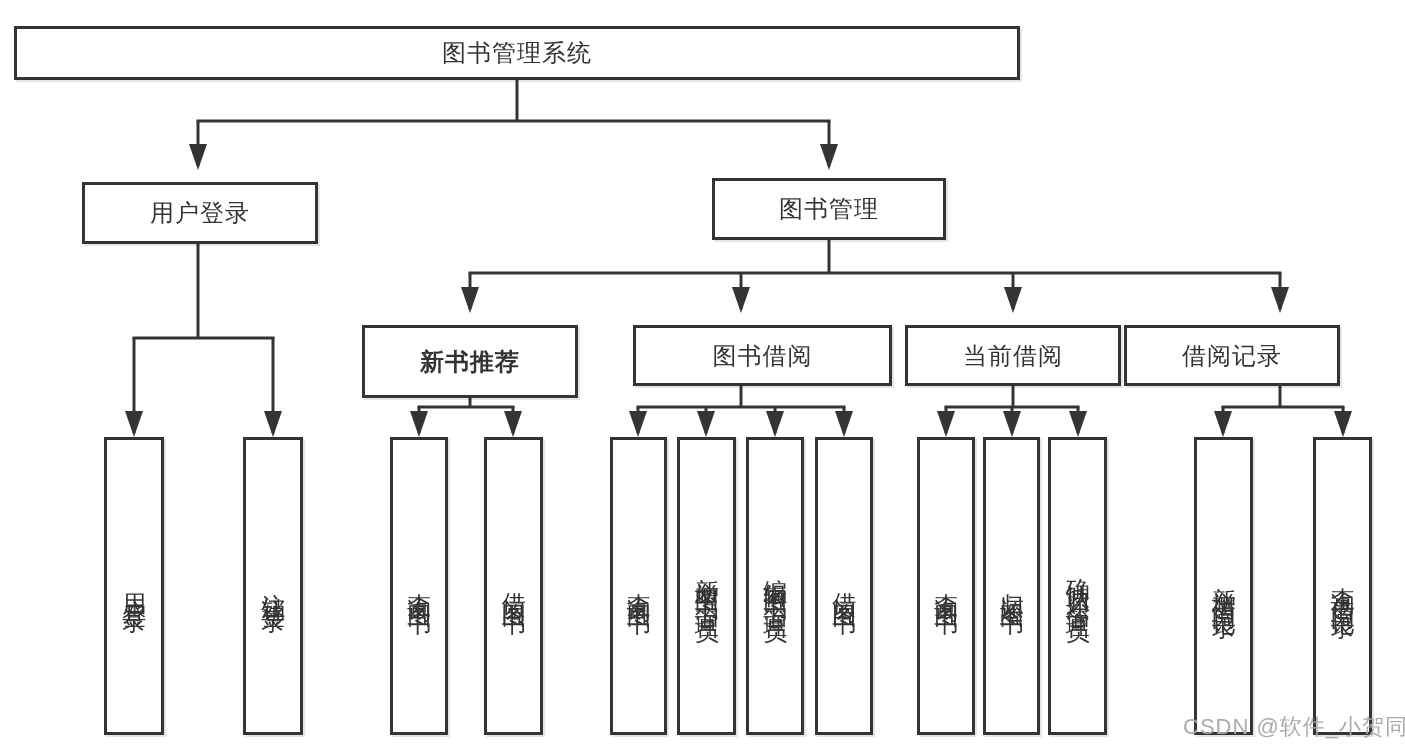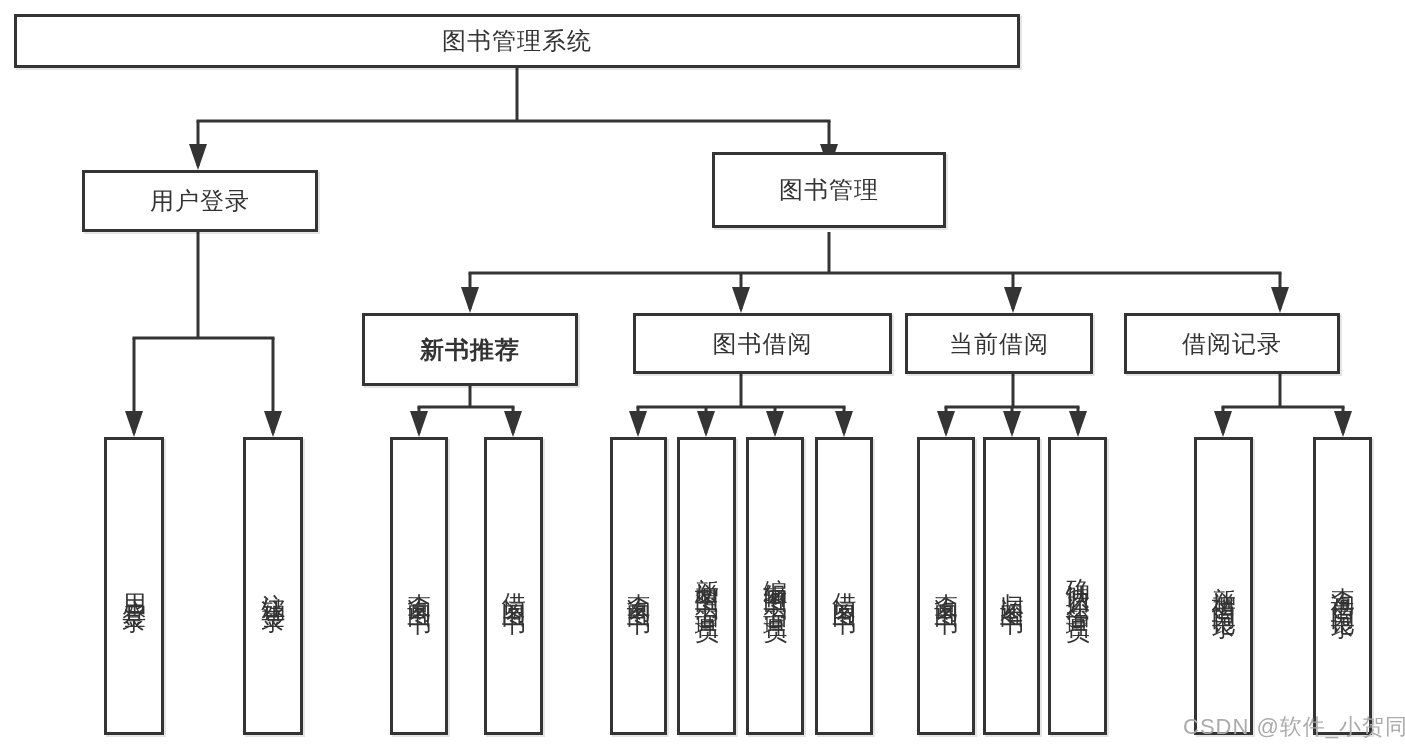--- a/index.html
+++ b/index.html
@@ -32,20 +32,21 @@
     display: flex;
     align-items: center;
     justify-content: center;
     z-index: 2;
     box-shadow: 2px 2px 0 rgba(0,0,0,0.10);
   }
   .hnode {
     font-size: 24px;
     letter-spacing: 1px;
     white-space: nowrap;
+    margin-top: 12px;
   }
   .root-node {
     left: 14px; top: 14px; width: 1006px; height: 54px;
   }
   .leaf {
     top: 437px;
     height: 298px;
   }
   .leaf > span {
     writing-mode: vertical-rl;
@@ -133,25 +134,25 @@
       <polygon points="1003,411 1021,411 1012,437"></polygon>
       <polygon points="1069,411 1087,411 1078,437"></polygon>
       <polygon points="1214,411 1232,411 1223,437"></polygon>
       <polygon points="1334,411 1352,411 1343,437"></polygon>
     </g>
   </svg>
 
   <div class="node hnode root-node">图书管理系统</div>
 
   <div class="node hnode" style="left:82px; top:170px; width:236px; height:62px;">用户登录</div>
-  <div class="node hnode" style="left:712px; top:152px; width:234px; height:76px;">图书管理</div>
+  <div class="node hnode" style="left:712px; top:166px; width:234px; height:62px;">图书管理</div>
 
   <div class="node hnode" style="left:362px; top:313px; width:216px; height:73px;font-weight:bold;">新书推荐</div>
   <div class="node hnode" style="left:633px; top:313px; width:259px; height:61px;">图书借阅</div>
-  <div class="node hnode" style="left:905px; top:313px; width:188px; height:61px;">当前借阅</div>
+  <div class="node hnode" style="left:905px; top:313px; width:216px; height:61px;">当前借阅</div>
   <div class="node hnode" style="left:1124px; top:313px; width:216px; height:61px;">借阅记录</div>
 
   <div class="node leaf" style="left:104px; width:60px;">
     <span>用户登录</span>
   </div>
   <div class="node leaf" style="left:243px; width:60px;">
     <span>注销登录</span>
   </div>
 
   <div class="node leaf" style="left:390px; width:58px;">

